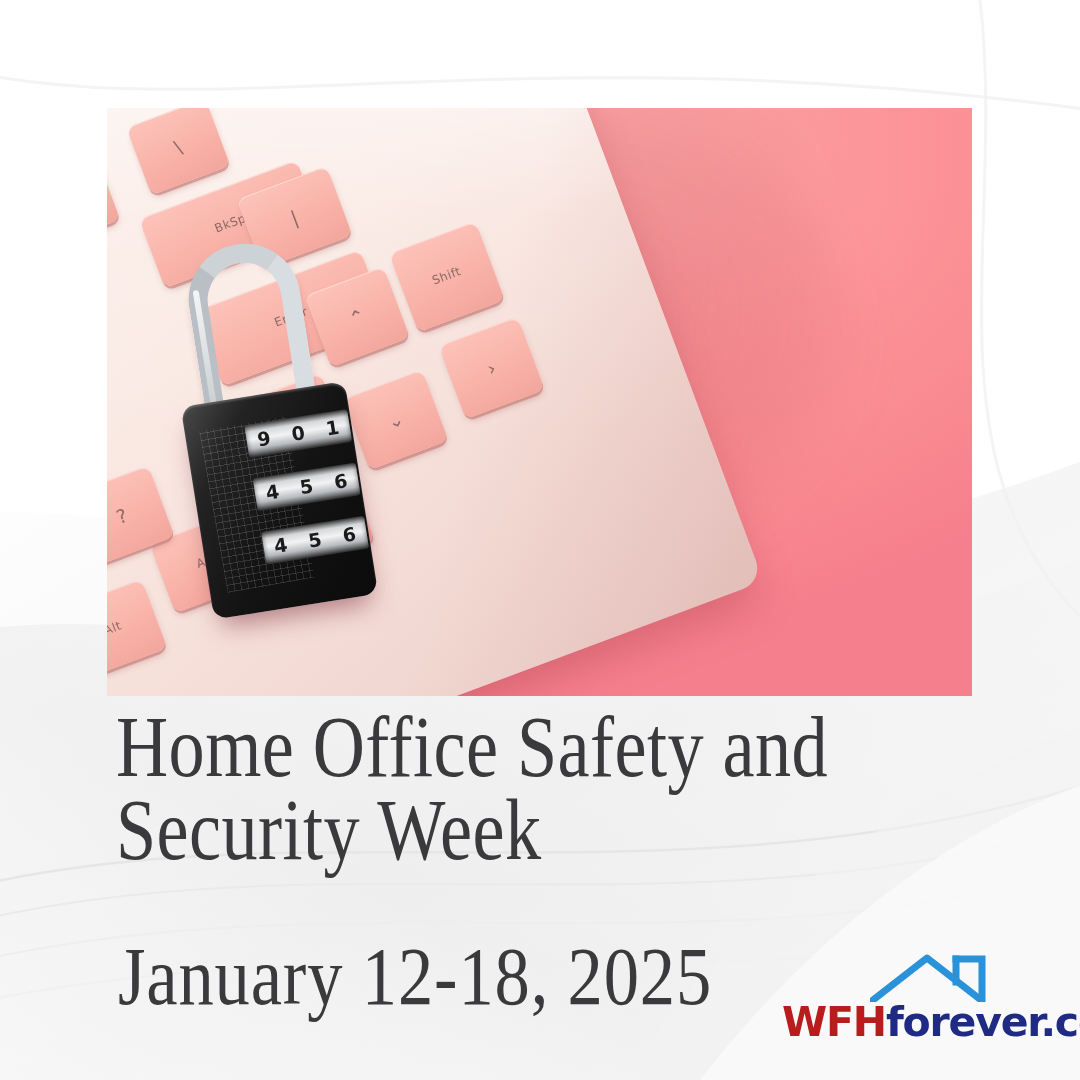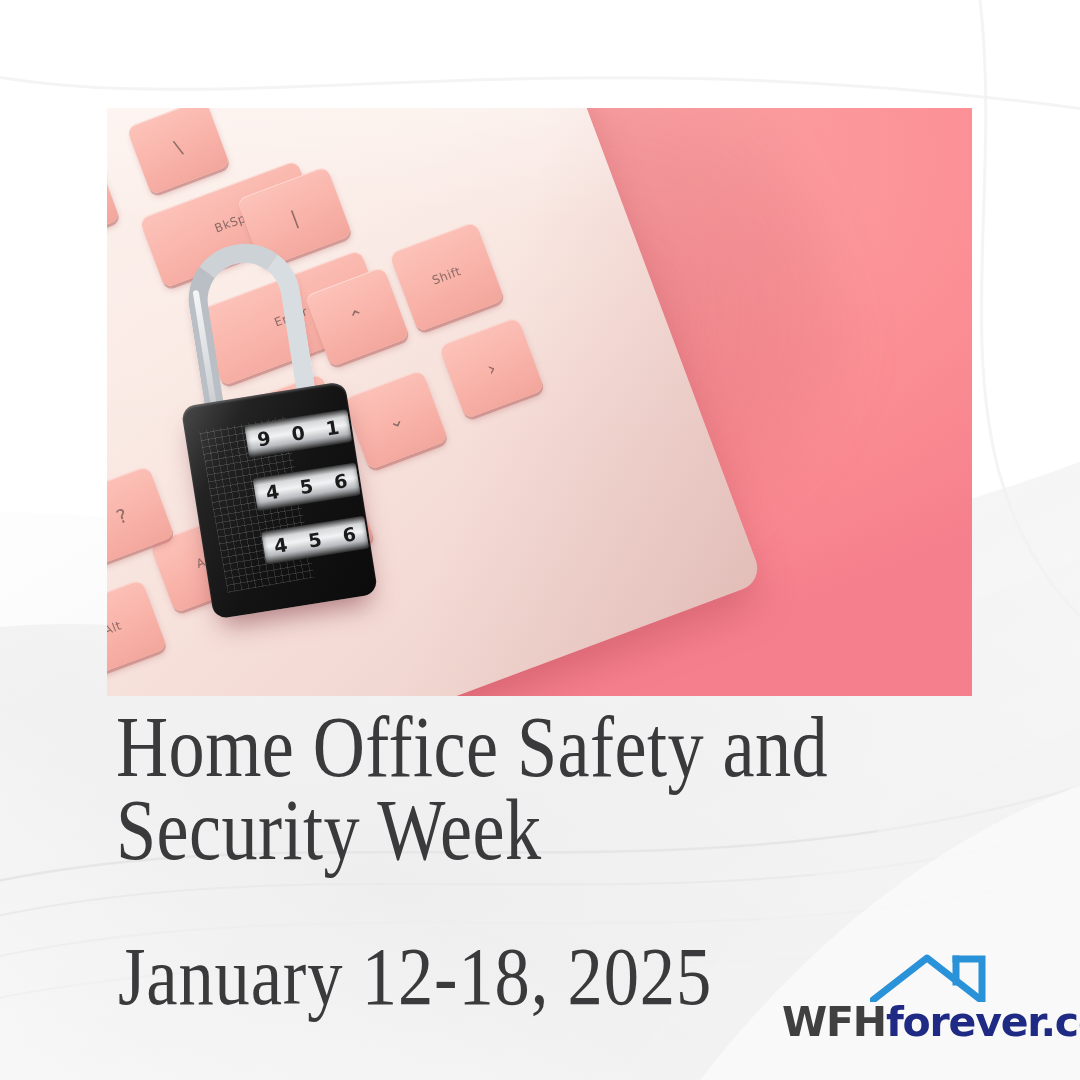--- a/index.html
+++ b/index.html
@@ -237,21 +237,21 @@
     position: absolute;
     left: 0;
     top: 52px;
     font-family: "DejaVu Sans", "Liberation Sans", sans-serif;
     font-size: 41px;
     font-weight: 700;
     letter-spacing: -1.2px;
     line-height: 1;
     white-space: nowrap;
   }
-  .logo-wfh { color: #404040; }
+  .logo-wfh { color: #b91c1c; }
   .logo-rest { color: #1e2a84; }
 </style>
 </head>
 <body>
 
 <div id="poster">
 
   <svg class="bg-swoosh" viewBox="0 0 1080 1080">
     <defs>
       <linearGradient id="gwave" x1="0" y1="0" x2="1" y2="1">

